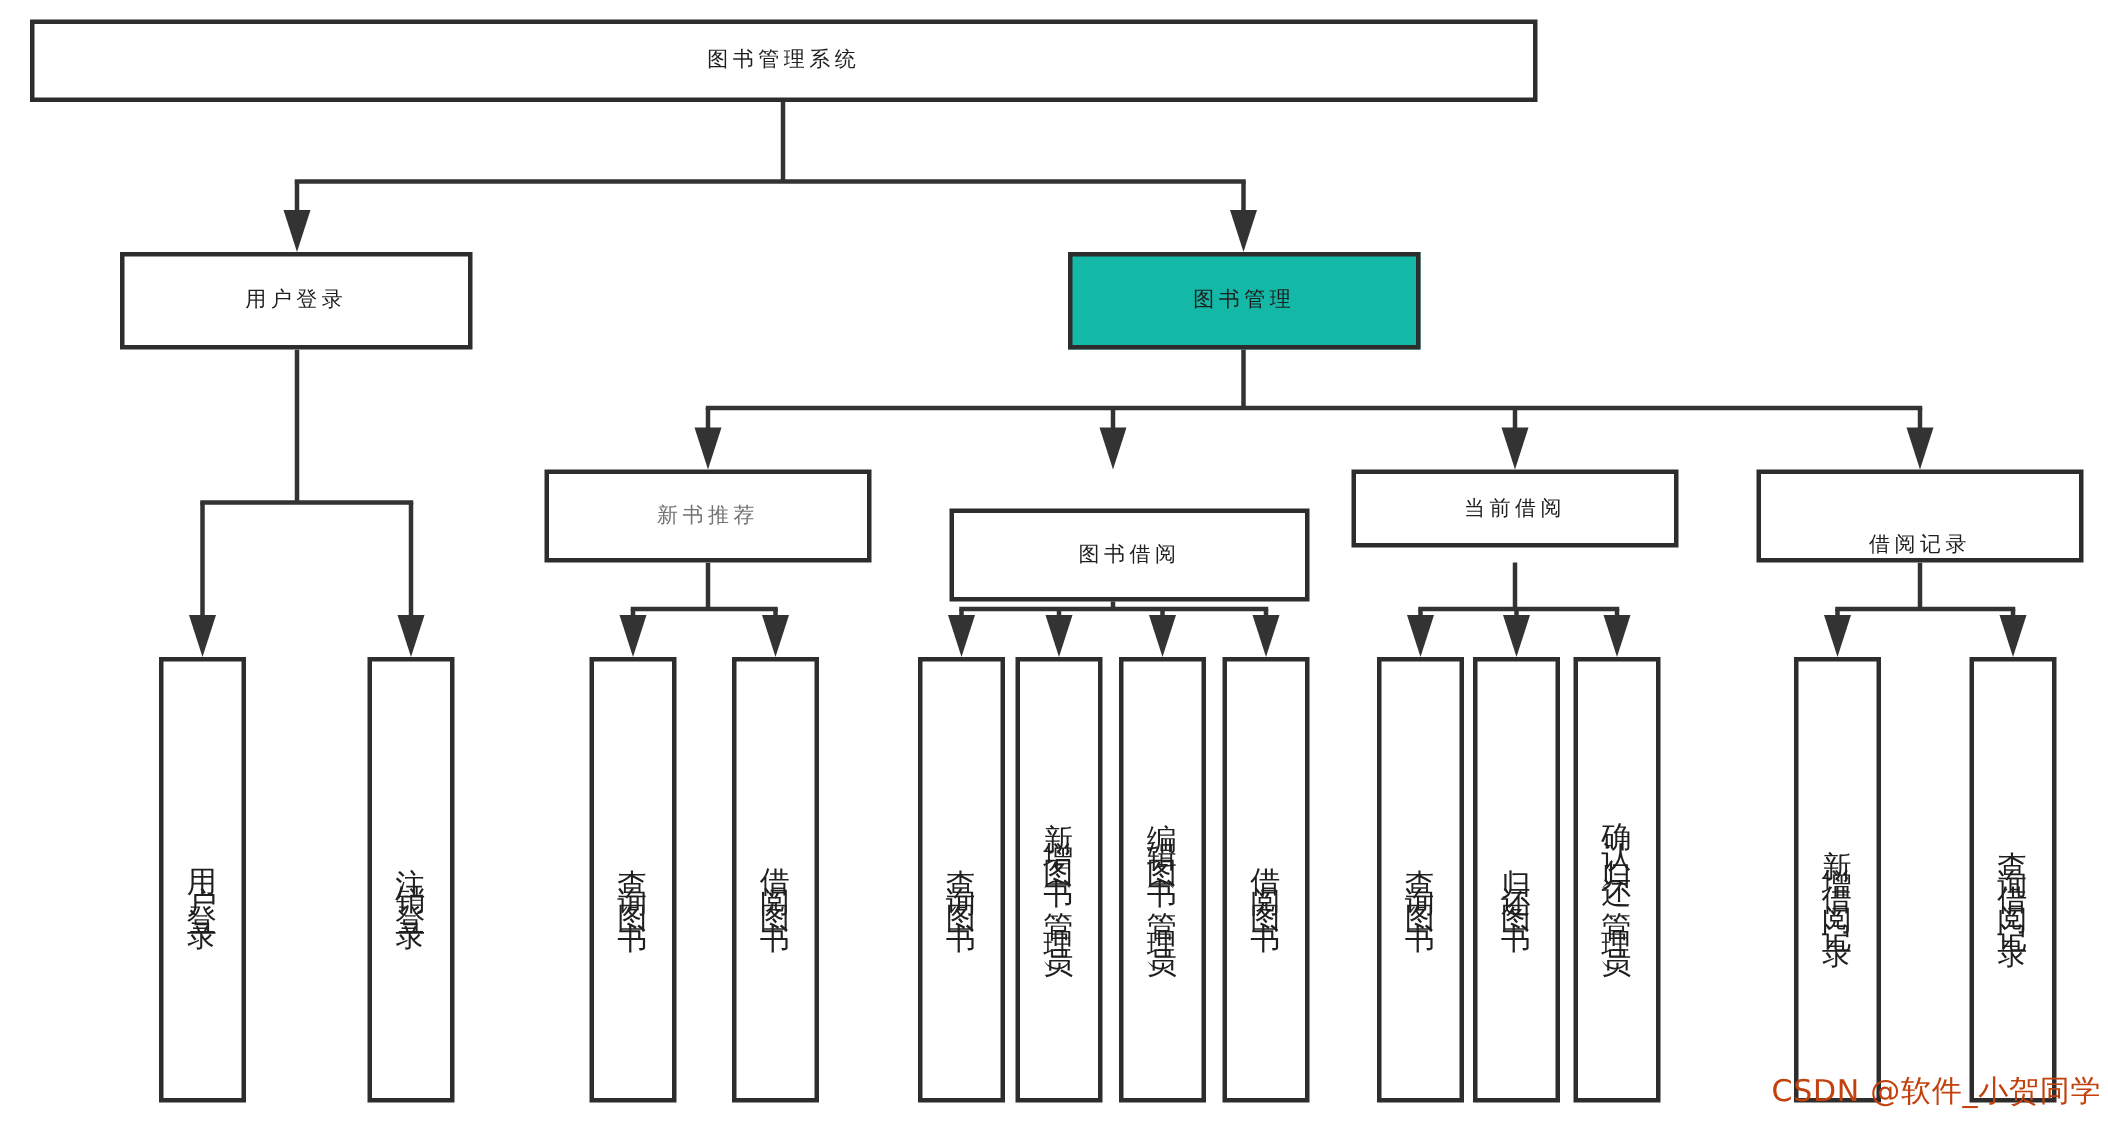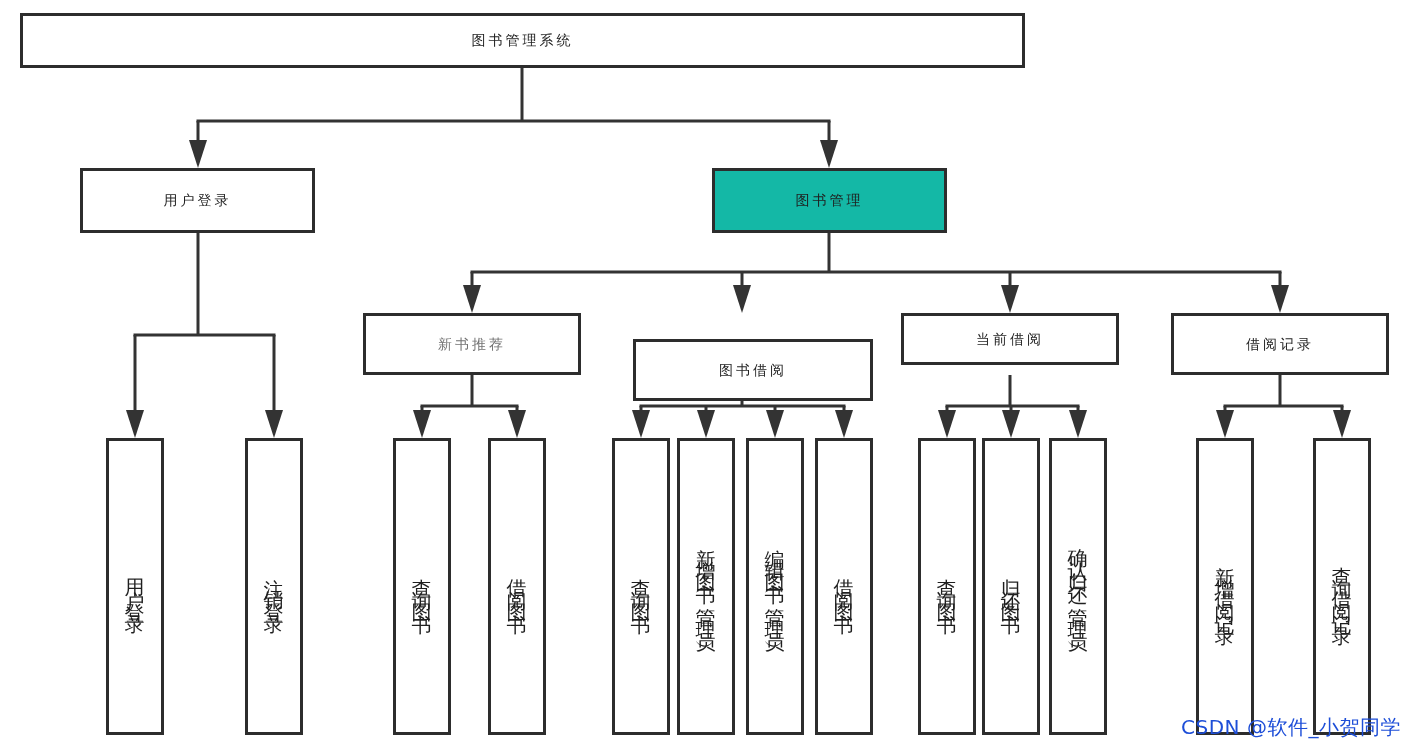--- a/index.html
+++ b/index.html
@@ -93,21 +93,21 @@
       </div>
       <div class="node h" style="left: 363px; top: 313px; width: 218px; height: 62px; border-color: rgb(45, 45, 45); background: rgb(255, 255, 255);">
         <span class="label" style="color: #737373;">新书推荐</span>
       </div>
       <div class="node h" style="left: 633px; top: 313px; width: 240px; height: 62px; border-color: rgb(45, 45, 45); background: rgb(255, 255, 255); margin-top: 26px;">
         <span class="label" style="color: rgb(31, 31, 31);">图书借阅</span>
       </div>
       <div class="node h" style="left: 901px; top: 313px; width: 218px; height: 52px; border-color: rgb(45, 45, 45); background: rgb(255, 255, 255);">
         <span class="label" style="color: rgb(31, 31, 31);">当前借阅</span>
       </div>
-      <div class="node h" style="left: 1171px; top: 313px; width: 218px; height: 62px; border-color: rgb(45, 45, 45); background: rgb(255, 255, 255);">
+      <div class="node h" style="left: 1171px; top: 313px; width: 218px; height: 62px; border-color: rgb(45, 45, 45); background: rgb(255, 255, 255); align-items: flex-end;">
         <span class="label" style="color: rgb(31, 31, 31);">借阅记录</span>
       </div>
       <div class="node v" style="left: 106px; top: 438px; width: 58px; height: 297px; border-color: rgb(45, 45, 45); background: rgb(255, 255, 255);">
         <span class="label" style="color: rgb(31, 31, 31);">用户登录</span>
       </div>
       <div class="node v" style="left: 245px; top: 438px; width: 58px; height: 297px; border-color: rgb(45, 45, 45); background: rgb(255, 255, 255);">
         <span class="label" style="color: rgb(31, 31, 31);">注销登录</span>
       </div>
       <div class="node v" style="left: 393px; top: 438px; width: 58px; height: 297px; border-color: rgb(45, 45, 45); background: rgb(255, 255, 255);">
         <span class="label" style="color: rgb(31, 31, 31);">查询图书</span>
@@ -136,14 +136,14 @@
       <div class="node v" style="left: 1049px; top: 438px; width: 58px; height: 297px; border-color: rgb(45, 45, 45); background: rgb(255, 255, 255);">
         <span class="label" style="color: rgb(31, 31, 31);">确认归还（管理员）</span>
       </div>
       <div class="node v" style="left: 1196px; top: 438px; width: 58px; height: 297px; border-color: rgb(45, 45, 45); background: rgb(255, 255, 255);">
         <span class="label" style="color: rgb(31, 31, 31);">新增借阅记录</span>
       </div>
       <div class="node v" style="left: 1313px; top: 438px; width: 58px; height: 297px; border-color: rgb(45, 45, 45); background: rgb(255, 255, 255);">
         <span class="label" style="color: rgb(31, 31, 31);">查询借阅记录</span>
       </div>
     </div>
-  <div class="watermark" style="color: #1d4ed8;">CSDN @软件_小贺同学</div>
+  <div class="watermark" style="color: #c2410c;">CSDN @软件_小贺同学</div>
 </div>
 
 </body></html>

